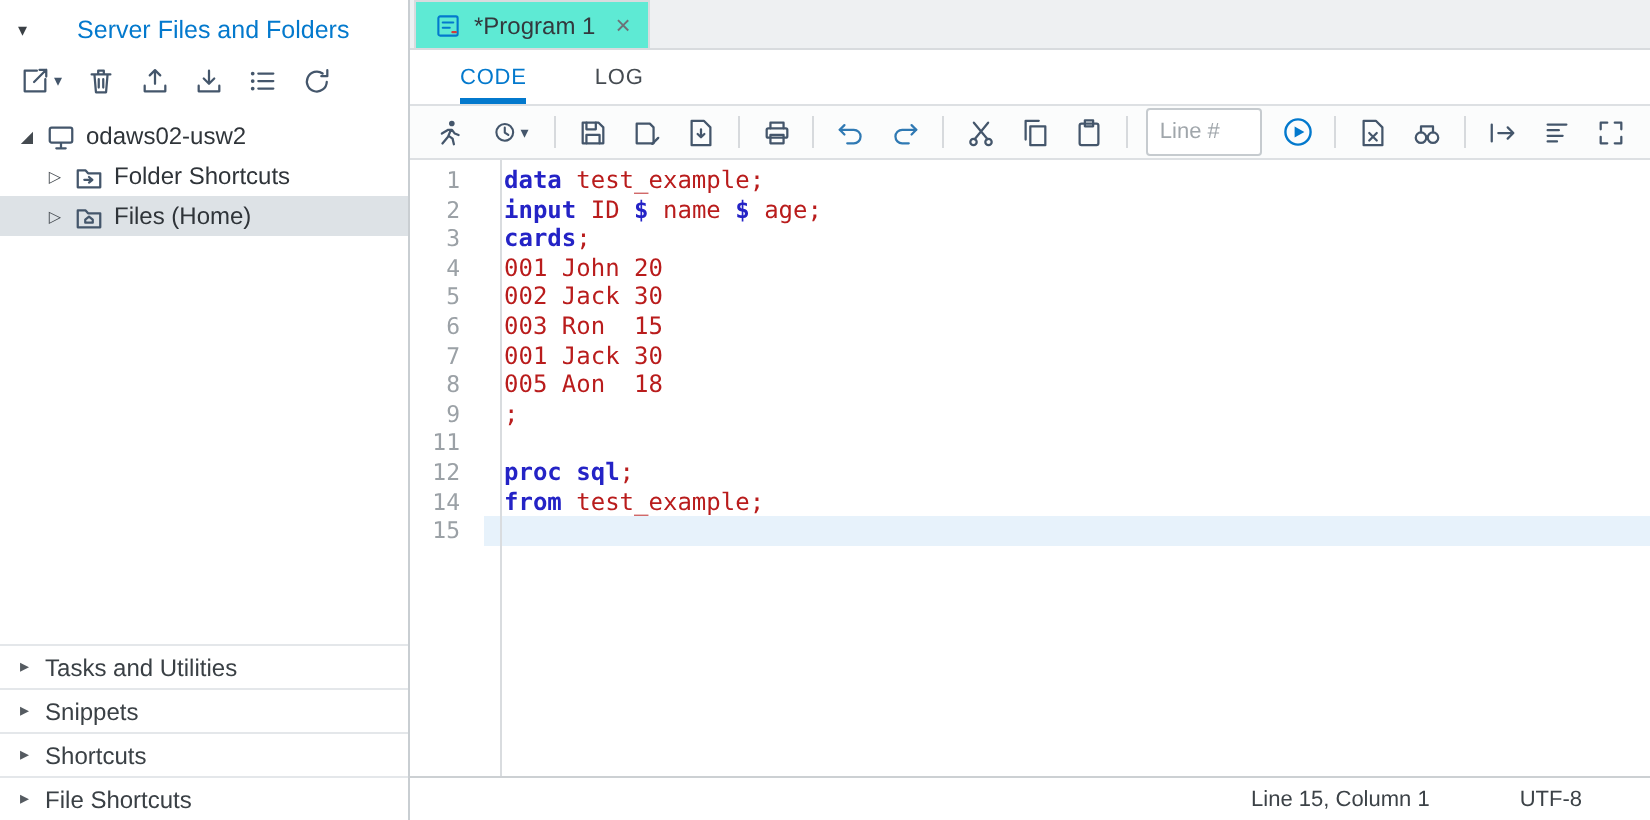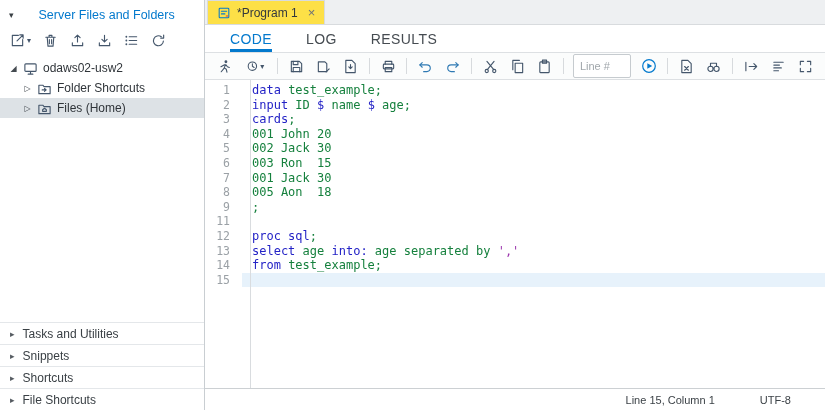--- a/index.html
+++ b/index.html
@@ -22,42 +22,42 @@
   .tree-row.lvl1 { padding-left:23px; }
   .tree-row.selected { background:#dde2e6; }
   .expander { font-size:8px; color:#444a50; width:9px; text-align:center; }
   .sb-sections { margin-top:auto; }
   .section { display:flex; align-items:center; gap:8px; padding:0 10px; height:22px; border-top:1px solid #e4e7ea; color:#3a4045; cursor:pointer; }
   .section .arrow { font-size:9px; color:#555b61; }
 
   
   .main { flex:1; display:flex; flex-direction:column; min-width:0; }
   .tabbar { height:25px; background:#eef0f2; display:flex; align-items:flex-end; border-bottom:1px solid #d8dbde; }
-  .doc-tab { display:flex; align-items:center; gap:6px; background:#fde047; height:24px; padding:0 9px; margin-left:2px; border:1px solid #d8dbde; border-bottom:none; cursor:pointer; }
+  .doc-tab { display:flex; align-items:center; gap:6px; background:#5eead4; height:24px; padding:0 9px; margin-left:2px; border:1px solid #d8dbde; border-bottom:none; cursor:pointer; }
   .doc-tab .label { color:#33383d; }
   .doc-tab .close { color:#6c7278; font-size:13px; margin-left:4px; cursor:pointer; }
   .tabstrip { height:28px; display:flex; align-items:stretch; gap:34px; padding-left:25px; border-bottom:1px solid #dde0e3; }
-  .tab { display:flex; align-items:center; font-size:14px; letter-spacing:.4px; color:#454b51; cursor:pointer; border-bottom:3px solid transparent; padding-top:3px; }
+  .tab { display:flex; align-items:center; font-size:11px; letter-spacing:.4px; color:#454b51; cursor:pointer; border-bottom:3px solid transparent; padding-top:3px; }
   .tab.active { color:#0379cd; border-bottom-color:#0379cd; }
   .toolbar { height:27px; display:flex; align-items:center; gap:9px; padding:0 10px; background:#fbfcfc; border-bottom:1px solid #dde0e3; }
   .tbtn { width:20px; height:20px; display:flex; align-items:center; justify-content:center; cursor:pointer; }
   .tbtn.blue svg { stroke:#2f79b3; }
   .sep { width:1px; height:16px; background:#d7dadd; }
   .line-input { width:58px; height:24px; border:1px solid #c6cbcf; border-radius:2px; font-size:11px; padding:0 6px; color:#33383d; font-family:"Liberation Sans",sans-serif; outline:none; }
   .line-input::placeholder { color:#a0a6ab; }
 
   
   .editor { flex:1; position:relative; font-family:"DejaVu Sans Mono","Liberation Mono",monospace; font-size:12px; overflow:hidden; background:#fff; padding-top:3px; }
   .gutter-sep { position:absolute; left:45px; top:0; bottom:0; width:1px; background:#d9dcdf; }
   .code-line { display:flex; height:14.6px; line-height:14.6px; }
   .line-num { width:37px; min-width:37px; text-align:right; padding-right:12px; color:#9ba1a6; font-size:11.5px; }
   .line-code { flex:1; white-space:pre; padding-left:10px; color:#32373d; }
   .code-line.current .line-code { background:#e7f2fb; }
-  .tok-kw { color:#2423c6; font-weight:normal; }
-  .tok-pl { color:#15803d; }
+  .tok-kw { color:#2423c6; font-weight:bold; }
+  .tok-pl { color:#b91c1c; }
   .tok-str { color:#9c36ae; }
 
   .statusbar { height:22px; border-top:1px solid #ccd0d3; display:flex; align-items:center; justify-content:flex-end; gap:45px; padding-right:34px; font-size:11px; color:#3c4247; }
 </style>
 </head>
 <body>
 
 <div class="app">
 
   <aside class="sidebar">
@@ -171,21 +171,20 @@
             </svg>
         </span>
         <span class="label">*Program 1</span>
         <span class="close">×</span>
       </div>
     </div>
 
     <div class="tabstrip">
       <div class="tab active">CODE</div>
       <div class="tab">LOG</div>
-      <div class="tab">RESULTS</div>
     </div>
 
     <div class="toolbar">
       <span class="tbtn">
         <svg width="15" height="15" viewBox="0 0 16 16">
             <circle cx="9.5" cy="2.9" r="1.5" fill="#44566b" stroke="none"></circle>
             <path d="M4.2 8.3l3.4-2h2l1.5 2 2 .8M9 6.3L7.5 10l-3 3.6M7.8 9.5l2.1 1.5.7 3"></path>
           </svg>
       </span>
       <span class="tbtn" style="width:28px;">
@@ -336,24 +335,20 @@
           </div>
           <div class="code-line">
             <span class="line-num">11</span>
             <span class="line-code"></span>
           </div>
           <div class="code-line">
             <span class="line-num">12</span>
             <span class="line-code"><span class="tok-kw">proc sql</span><span class="tok-pl">;</span></span>
           </div>
           <div class="code-line">
-            <span class="line-num">13</span>
-            <span class="line-code"><span class="tok-kw">select</span><span class="tok-pl"> age </span><span class="tok-kw">into:</span><span class="tok-pl"> age separated by </span><span class="tok-str">','</span></span>
-          </div>
-          <div class="code-line">
             <span class="line-num">14</span>
             <span class="line-code"><span class="tok-kw">from</span><span class="tok-pl"> test_example;</span></span>
           </div>
           <div class="code-line current">
             <span class="line-num">15</span>
             <span class="line-code"></span>
           </div>
         </div>
     </div>
 

